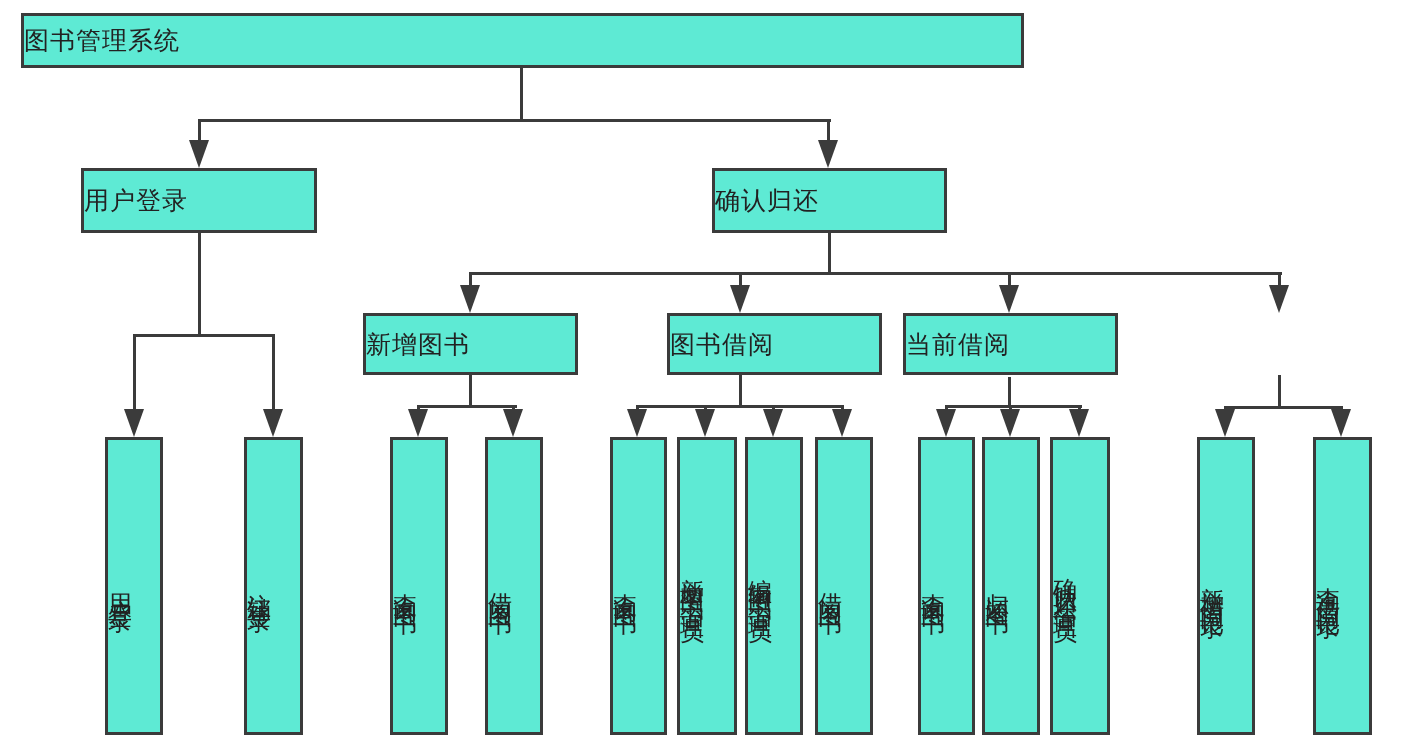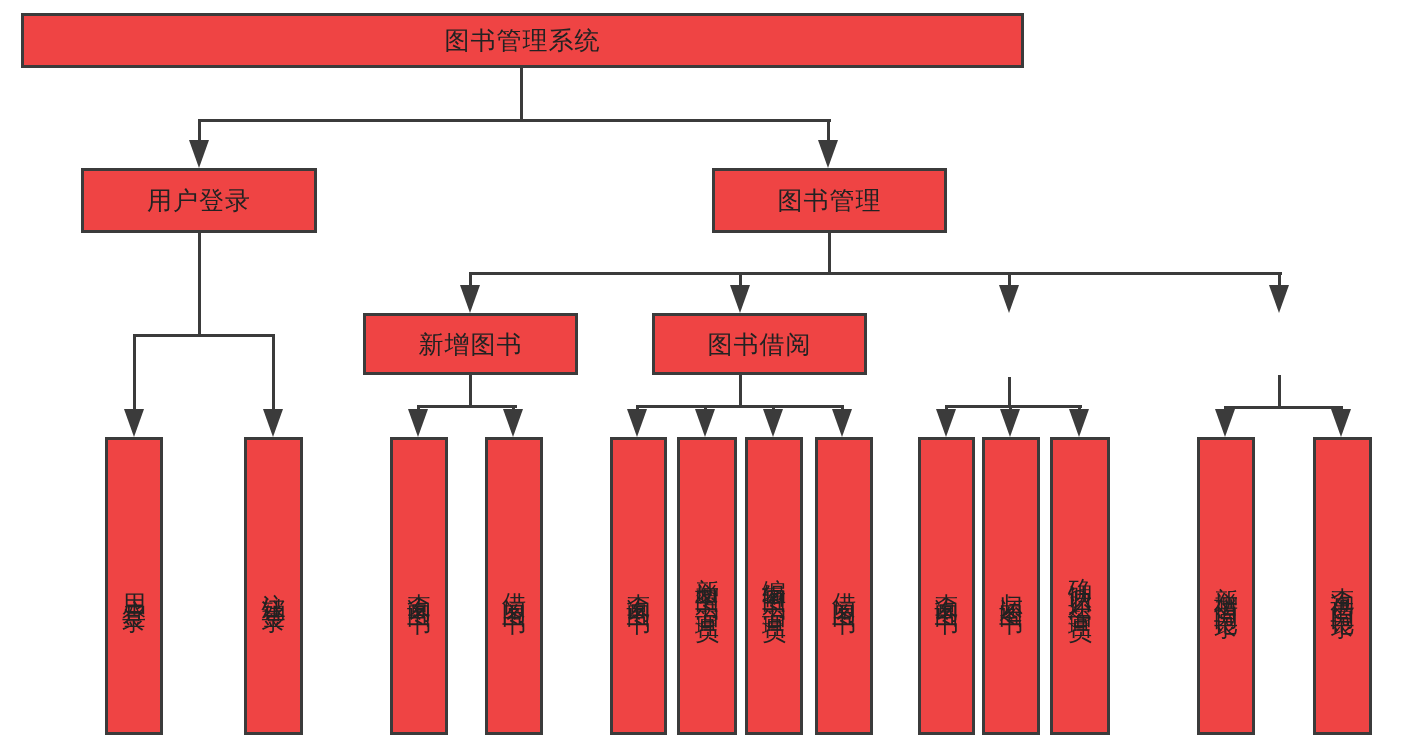--- a/index.html
+++ b/index.html
@@ -8,24 +8,23 @@
     width: 1405px;
     height: 747px;
     background: #ffffff;
     font-family: "Liberation Sans", "DejaVu Sans", sans-serif;
     color: var(--text, #222222);
     overflow: hidden;
   }
   .box {
     position: absolute;
     border: 3px solid var(--line, #3b3b3b);
-    background: #ef4444;
+    background: #5eead4;
     display: flex;
     align-items: center;
-    justify-content: center;
     box-sizing: content-box;
   }
   .hbox .hlabel {
     font-size: 25px;
     letter-spacing: 1px;
     white-space: nowrap;
   }
   .vbox .vlabel {
     writing-mode: vertical-rl;
     text-orientation: mixed;
@@ -69,21 +68,21 @@
   <div class="line" style="left:198px;top:119px;width:633px;height:3px"></div>
   <div class="line" style="left:198px;top:119px;width:3px;height:24px"></div>
   <div class="arrow" style="left:189px;top:140px"></div>
   <div class="line" style="left:827px;top:119px;width:3px;height:24px"></div>
   <div class="arrow" style="left:818px;top:140px"></div>
 
   <div class="box hbox" style="left:81px;top:168px;width:230px;height:59px">
     <span class="hlabel">用户登录</span>
   </div>
   <div class="box hbox" style="left:712px;top:168px;width:229px;height:59px">
-    <span class="hlabel">图书管理</span>
+    <span class="hlabel">确认归还</span>
   </div>
 
   <div class="line" style="left:198px;top:233px;width:3px;height:103px"></div>
   <div class="line" style="left:133px;top:334px;width:142px;height:3px"></div>
   <div class="line" style="left:133px;top:334px;width:3px;height:78px"></div>
   <div class="arrow" style="left:124px;top:409px"></div>
   <div class="line" style="left:272px;top:334px;width:3px;height:78px"></div>
   <div class="arrow" style="left:263px;top:409px"></div>
 
   <div class="line" style="left:828px;top:233px;width:3px;height:41px"></div>
@@ -93,22 +92,25 @@
   <div class="line" style="left:739px;top:272px;width:3px;height:16px"></div>
   <div class="arrow" style="left:730px;top:285px"></div>
   <div class="line" style="left:1008px;top:272px;width:3px;height:16px"></div>
   <div class="arrow" style="left:999px;top:285px"></div>
   <div class="line" style="left:1278px;top:272px;width:3px;height:16px"></div>
   <div class="arrow" style="left:1269px;top:285px"></div>
 
   <div class="box hbox" style="left:363px;top:313px;width:209px;height:56px">
     <span class="hlabel">新增图书</span>
   </div>
-  <div class="box hbox" style="left:652px;top:313px;width:209px;height:56px">
+  <div class="box hbox" style="left:667px;top:313px;width:209px;height:56px">
     <span class="hlabel">图书借阅</span>
+  </div>
+  <div class="box hbox" style="left:903px;top:313px;width:209px;height:56px">
+    <span class="hlabel">当前借阅</span>
   </div>
 
   <div class="line" style="left:469px;top:375px;width:3px;height:32px"></div>
   <div class="line" style="left:417px;top:405px;width:100px;height:3px"></div>
   <div class="line" style="left:417px;top:405px;width:3px;height:8px"></div>
   <div class="arrow" style="left:408px;top:409px"></div>
   <div class="line" style="left:512px;top:405px;width:3px;height:8px"></div>
   <div class="arrow" style="left:503px;top:409px"></div>
 
   <div class="line" style="left:739px;top:375px;width:3px;height:32px"></div>

